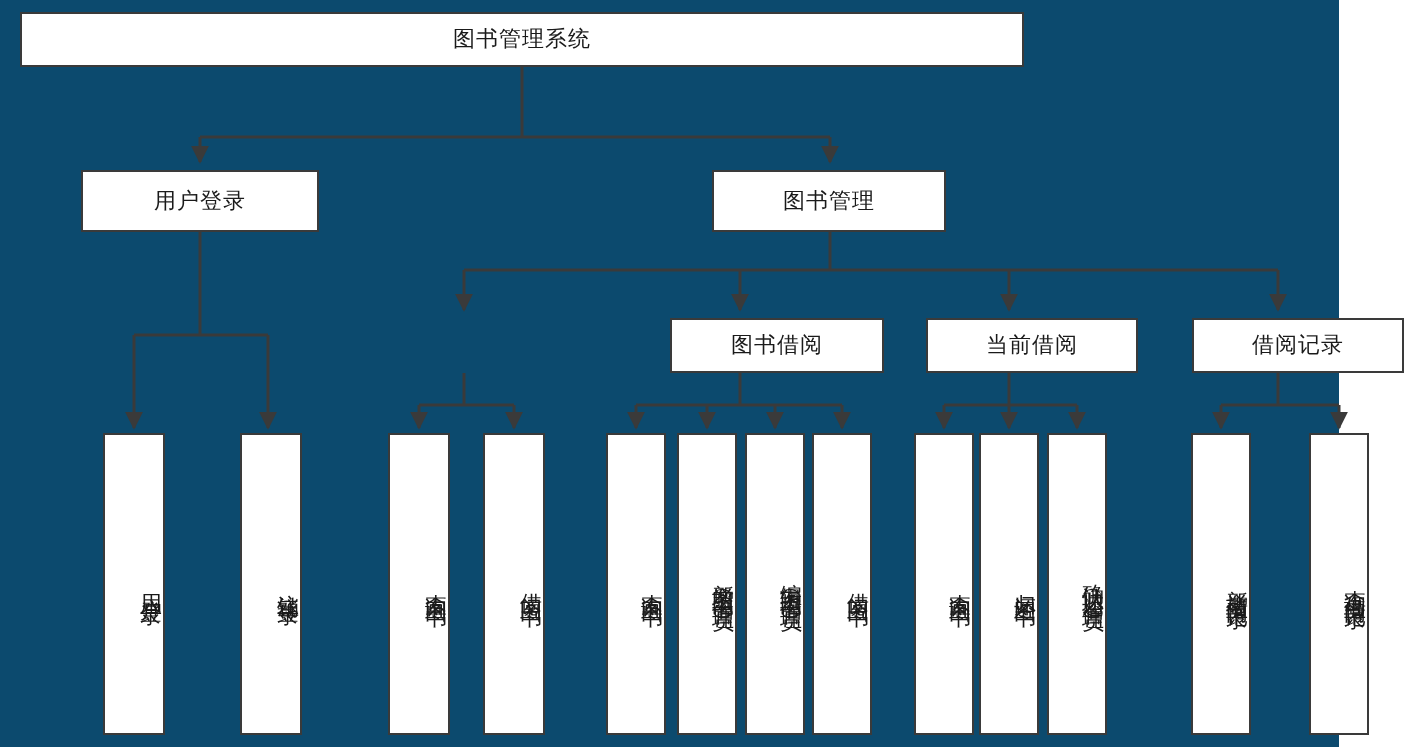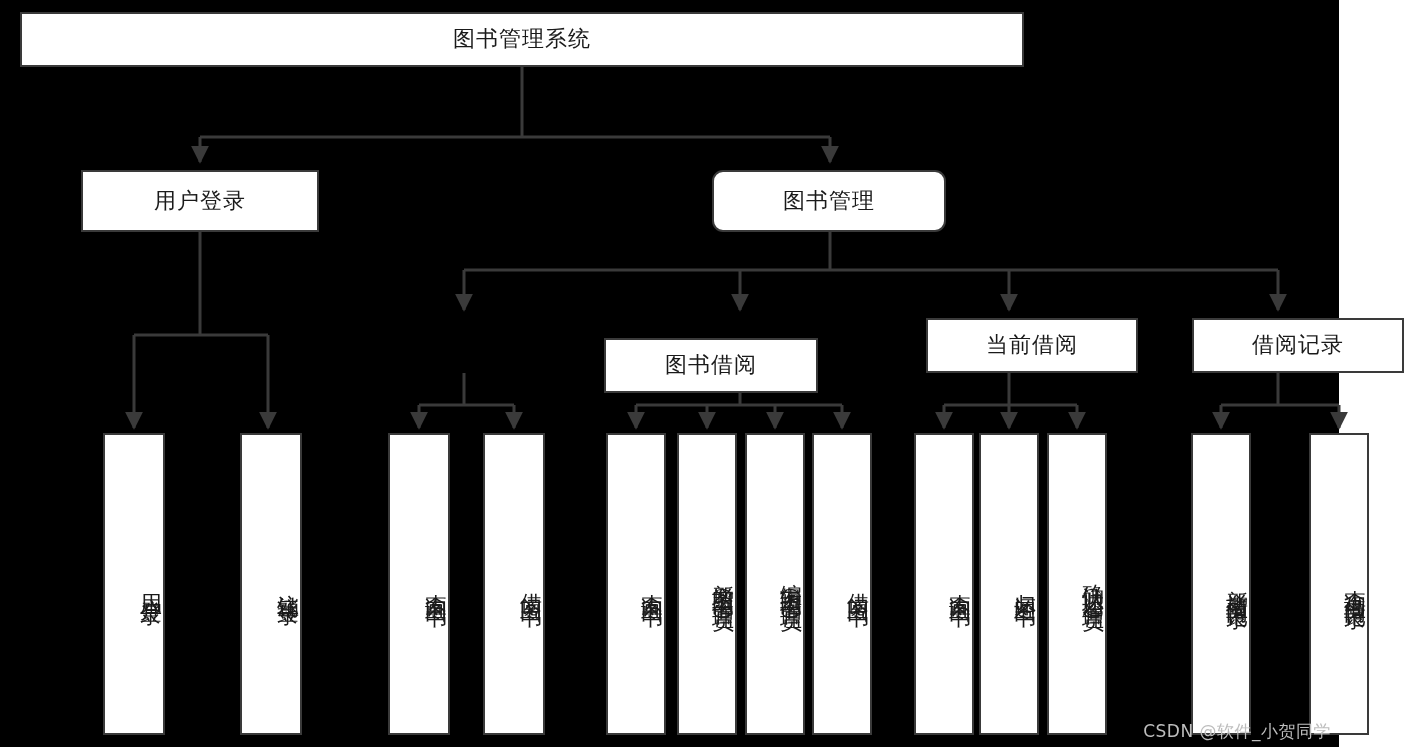--- a/index.html
+++ b/index.html
@@ -11,21 +11,21 @@
   body {
     font-family: "DejaVu Sans", "Liberation Sans", sans-serif;
     width: 1405px;
     height: 747px;
     overflow: hidden;
   }
   #diagram {
     position: relative;
     width: 1339px;
     height: 747px;
-    background: #000000;
+    background: #0c4a6e;
   }
   svg.edges {
     position: absolute;
     left: 0;
     top: 0;
     width: 1405px;
     height: 747px;
     pointer-events: none;
   }
   .node {
@@ -125,25 +125,25 @@
     </g>
   </svg>
 
   <div class="node horiz" style="left:20px; top:12px; width:1004px; height:55px;">
     <span>图书管理系统</span>
   </div>
 
   <div class="node horiz" style="left:81px; top:170px; width:238px; height:62px;">
     <span>用户登录</span>
   </div>
-  <div class="node horiz" style="left:712px; top:170px; width:234px; height:62px;border-radius:11px;">
+  <div class="node horiz" style="left:712px; top:170px; width:234px; height:62px;">
     <span>图书管理</span>
   </div>
 
-  <div class="node horiz" style="left:604px; top:318px; width:214px; height:55px;margin-top:20px;">
+  <div class="node horiz" style="left:670px; top:318px; width:214px; height:55px;">
     <span>图书借阅</span>
   </div>
   <div class="node horiz" style="left:926px; top:318px; width:212px; height:55px;">
     <span>当前借阅</span>
   </div>
   <div class="node horiz" style="left:1192px; top:318px; width:212px; height:55px;">
     <span>借阅记录</span>
   </div>
 
   <div class="node vert" style="left:103px; top:433px; width:62px; height:302px;">
@@ -183,15 +183,14 @@
     <span class="vlabel">确认归还（管理员）</span>
   </div>
 
   <div class="node vert" style="left:1191px; top:433px; width:60px; height:302px;">
     <span class="vlabel">新增借阅记录</span>
   </div>
   <div class="node vert" style="left:1309px; top:433px; width:60px; height:302px;">
     <span class="vlabel">查询借阅记录</span>
   </div>
 
-  <div class="watermark">CSDN @软件_小贺同学</div>
 
 </div>
 
 </body></html>

